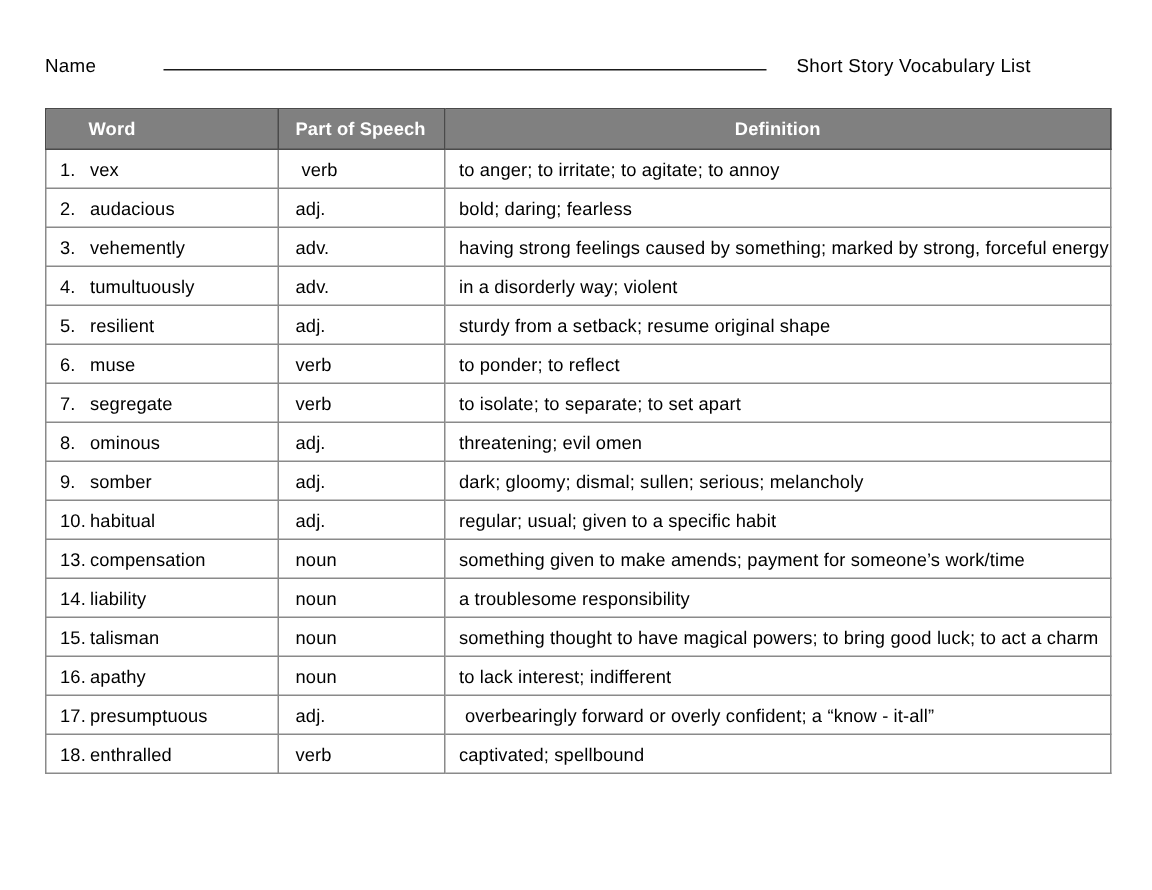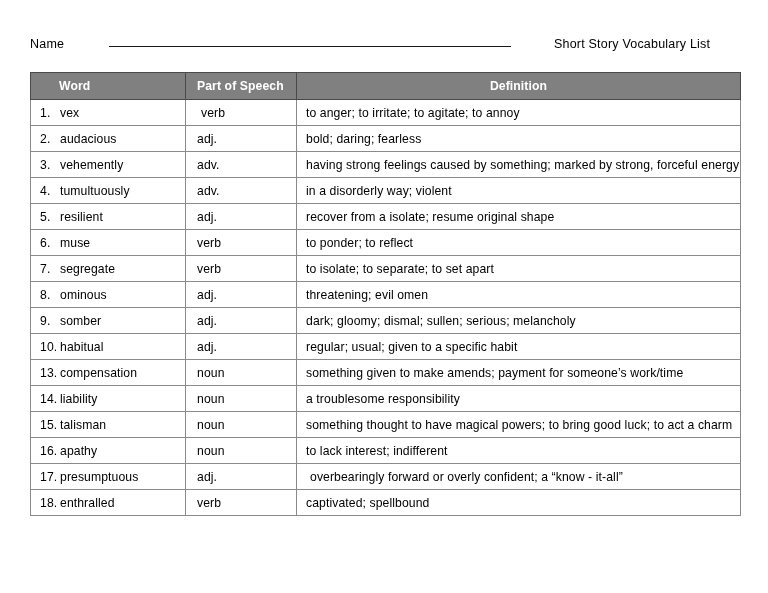--- a/index.html
+++ b/index.html
@@ -56,21 +56,20 @@
     top: -1px;
   }
   .doc-title {
     position: absolute;
     left: 501px;
     top: 0;
     font-size: 12.5px;
     line-height: 16px;
     letter-spacing: 0.2px;
     white-space: nowrap;
-    margin-left: 23px;
   }
 
   
   .vocab-table-wrap {
     position: absolute;
     left: 30px;
     top: 72px;
     width: 710px;
   }
   table.vocab {
@@ -177,21 +176,21 @@
             <td class="cell-def">having strong feelings caused by something; marked by strong, forceful energy</td>
           </tr>
           <tr>
             <td class="cell-word"><span class="num">4.</span><span>tumultuously</span></td>
             <td class="cell-pos">adv.</td>
             <td class="cell-def">in a disorderly way; violent</td>
           </tr>
           <tr>
             <td class="cell-word"><span class="num">5.</span><span>resilient</span></td>
             <td class="cell-pos">adj.</td>
-            <td class="cell-def">recover from a isolate; resume original shape</td>
+            <td class="cell-def">sturdy from a setback; resume original shape</td>
           </tr>
           <tr>
             <td class="cell-word"><span class="num">6.</span><span>muse</span></td>
             <td class="cell-pos">verb</td>
             <td class="cell-def">to ponder; to reflect</td>
           </tr>
           <tr>
             <td class="cell-word"><span class="num">7.</span><span>segregate</span></td>
             <td class="cell-pos">verb</td>
             <td class="cell-def">to isolate; to separate; to set apart</td>

